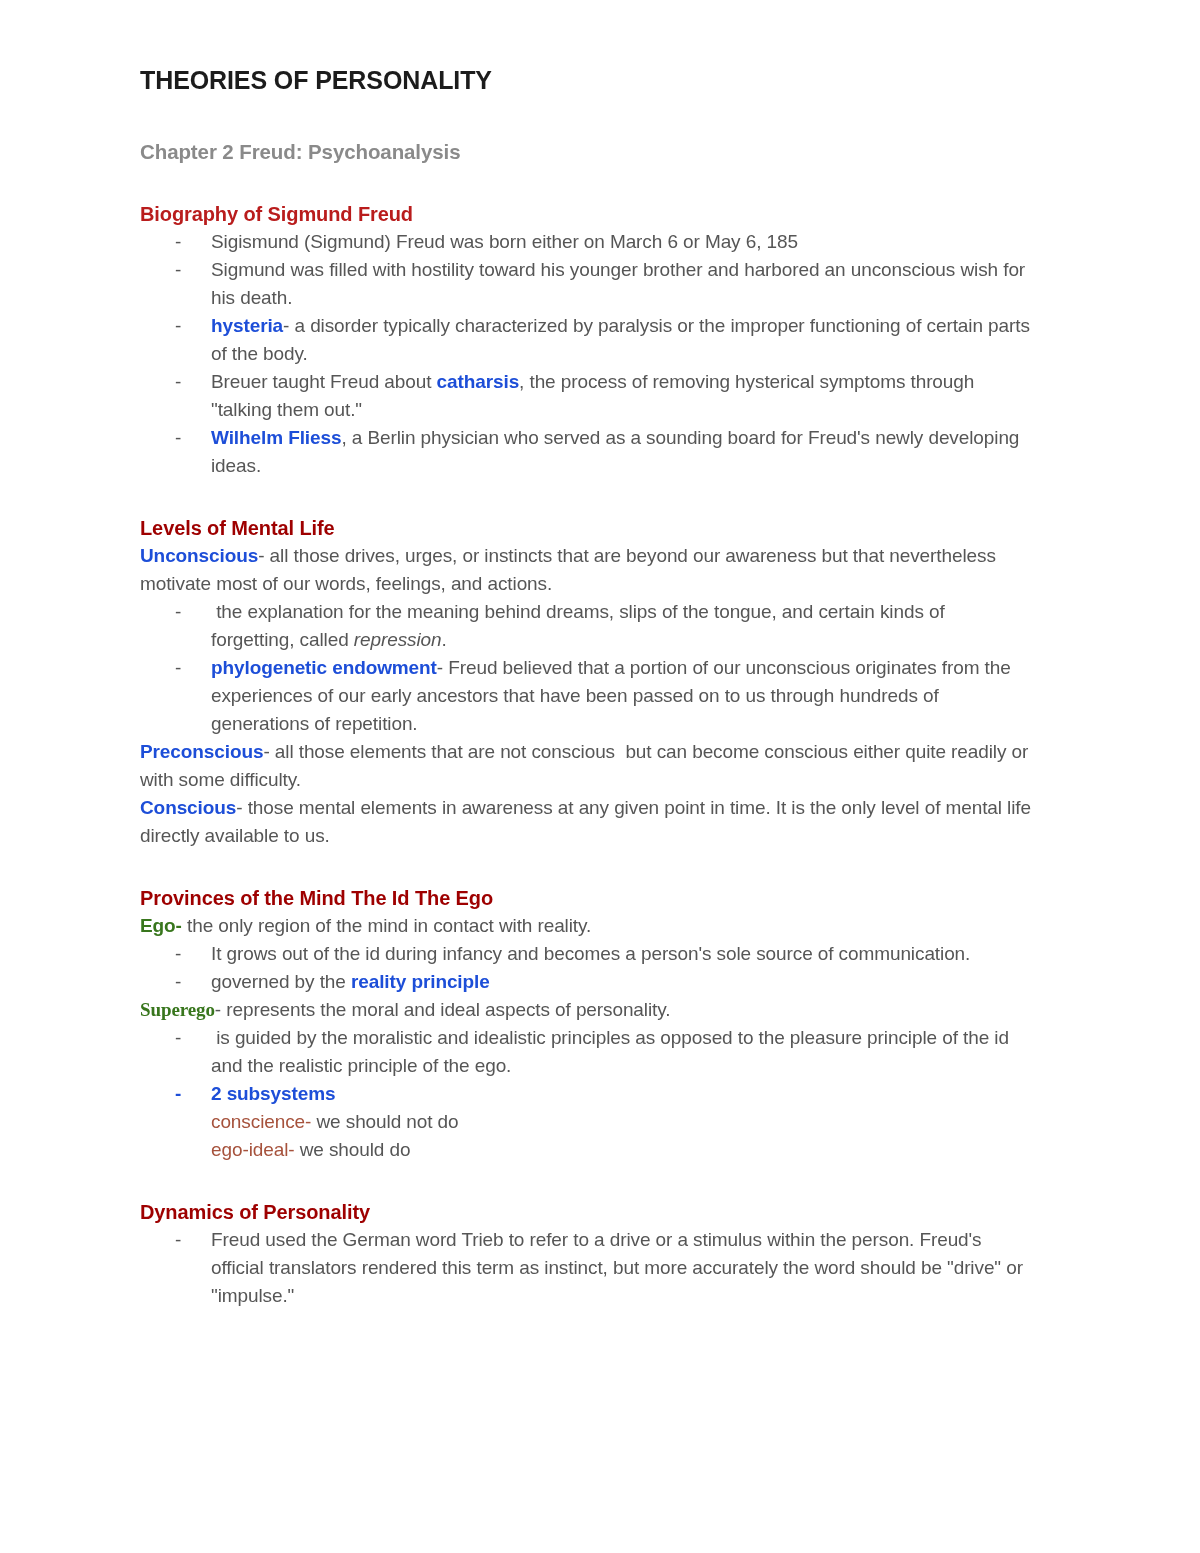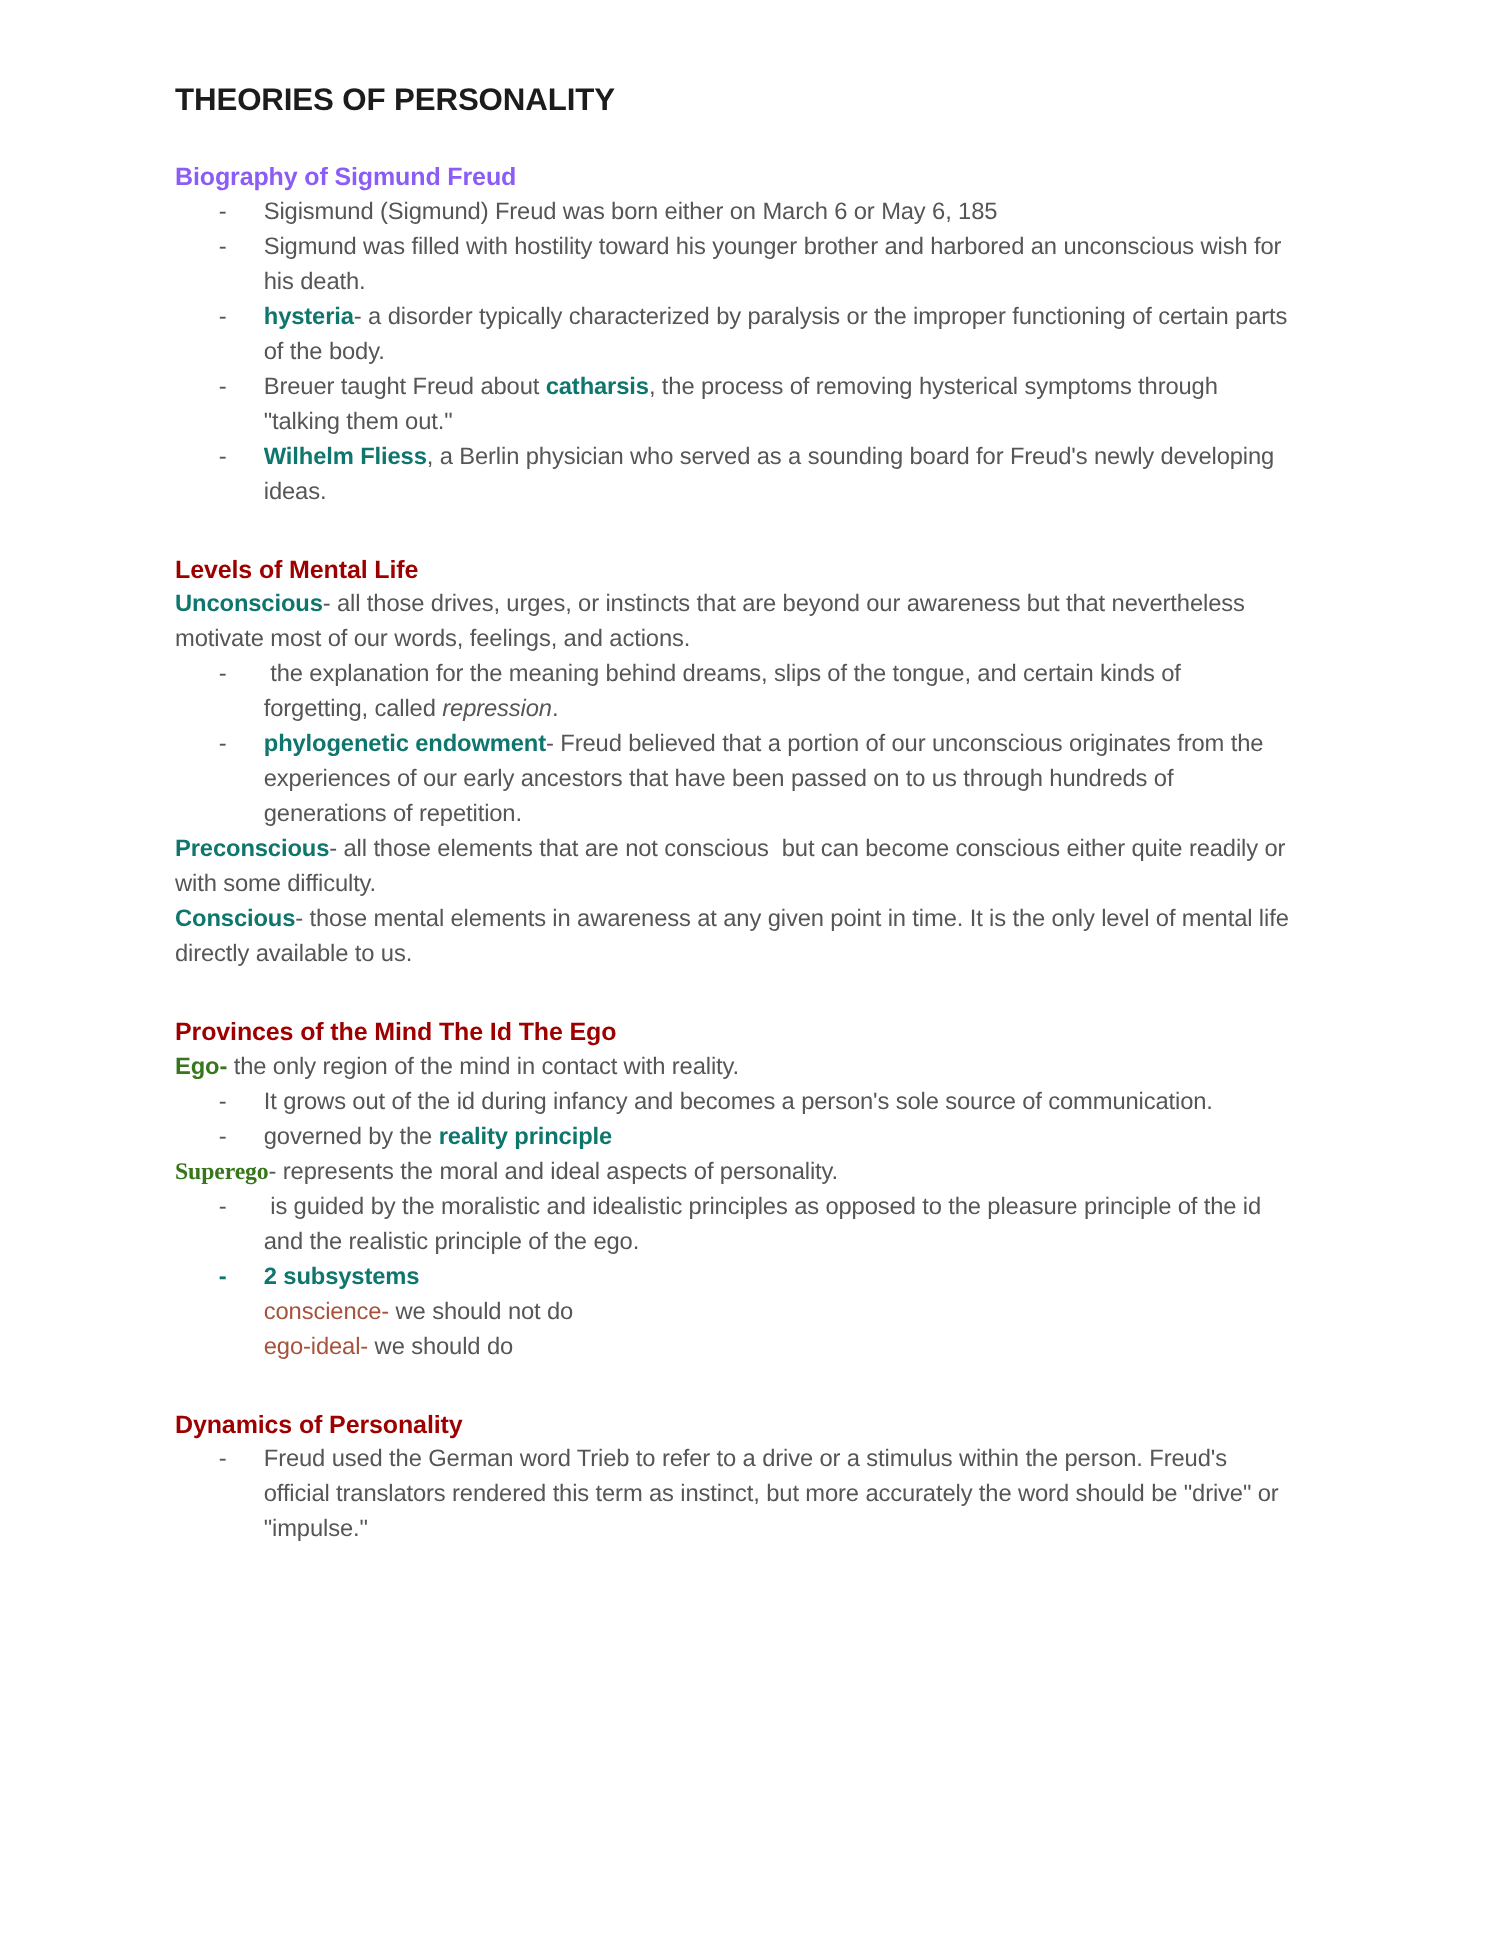--- a/index.html
+++ b/index.html
@@ -19,30 +19,31 @@
   }
   .blk { margin: 0; }
   .title   { font-size: 25px; }
   .chapter { margin-top: 44px; font-size: 20.5px; }
   .heading { margin-top: 34px; font-size: 20px; }
   .para    { }
   .bullet  { display: flex; padding-left: 35px; }
   .marker  { flex: 0 0 36px; }
   .btext   { flex: 1 1 auto; }
   .sub     { padding-left: 71px; }
-  .b { font-weight: bold; color: #0f766e; }
+  .b { font-weight: bold; color: #1d4ed8; }
   .i { font-style: italic; }
 </style>
 </head>
 <body>
 
 <div class="page">
   <div>
       <div class="blk title"><span class="b" style="color: rgb(28, 28, 28);">THEORIES OF PERSONALITY</span></div>
-      <div class="blk heading"><span class="b" style="color: #8b5cf6;">Biography of Sigmund Freud</span></div>
+      <div class="blk chapter"><span class="b" style="color: rgb(138, 138, 138);">Chapter 2 Freud: Psychoanalysis</span></div>
+      <div class="blk heading"><span class="b" style="color: #b91c1c;">Biography of Sigmund Freud</span></div>
       <div class="blk bullet">
         <span class="marker">-</span>
         <span class="btext"><span>Sigismund (Sigmund) Freud was born either on March 6 or May 6, 185</span></span>
       </div>
       <div class="blk bullet">
         <span class="marker">-</span>
         <span class="btext"><span>Sigmund was filled with hostility toward his younger brother and harbored an unconscious wish for his death.</span></span>
       </div>
       <div class="blk bullet">
         <span class="marker">-</span>

